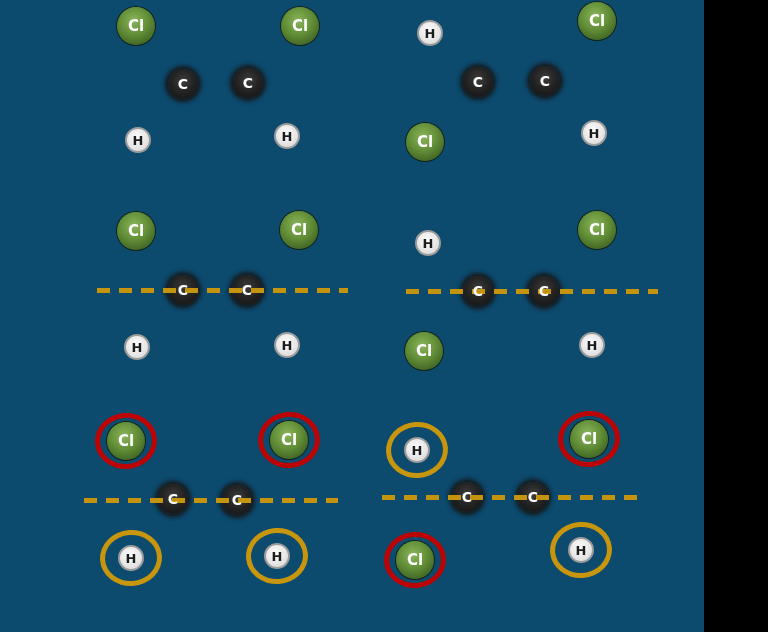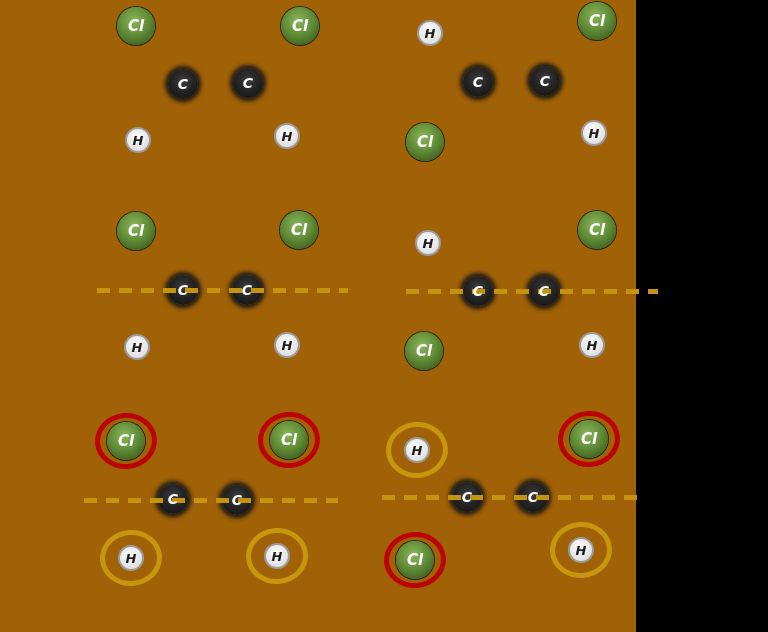--- a/index.html
+++ b/index.html
@@ -4,23 +4,22 @@
 <style>
   html,body{margin:0;padding:0;}
   body{
     width:768px;height:632px;
     background:#000000;
     font-family:"DejaVu Sans","Liberation Sans",sans-serif;
     overflow:hidden;
   }
   #diagram{
     position:relative;
-    width:636px;height:632px;
-    background:#a16207;
-    font-style:italic;
+    width:704px;height:632px;
+    background:#0c4a6e;
   }
   .atom{
     position:absolute;
     border-radius:50%;
     display:flex;align-items:center;justify-content:center;
     font-weight:bold;
     box-sizing:border-box;
   }
   .atom .lbl{
     position:relative;

